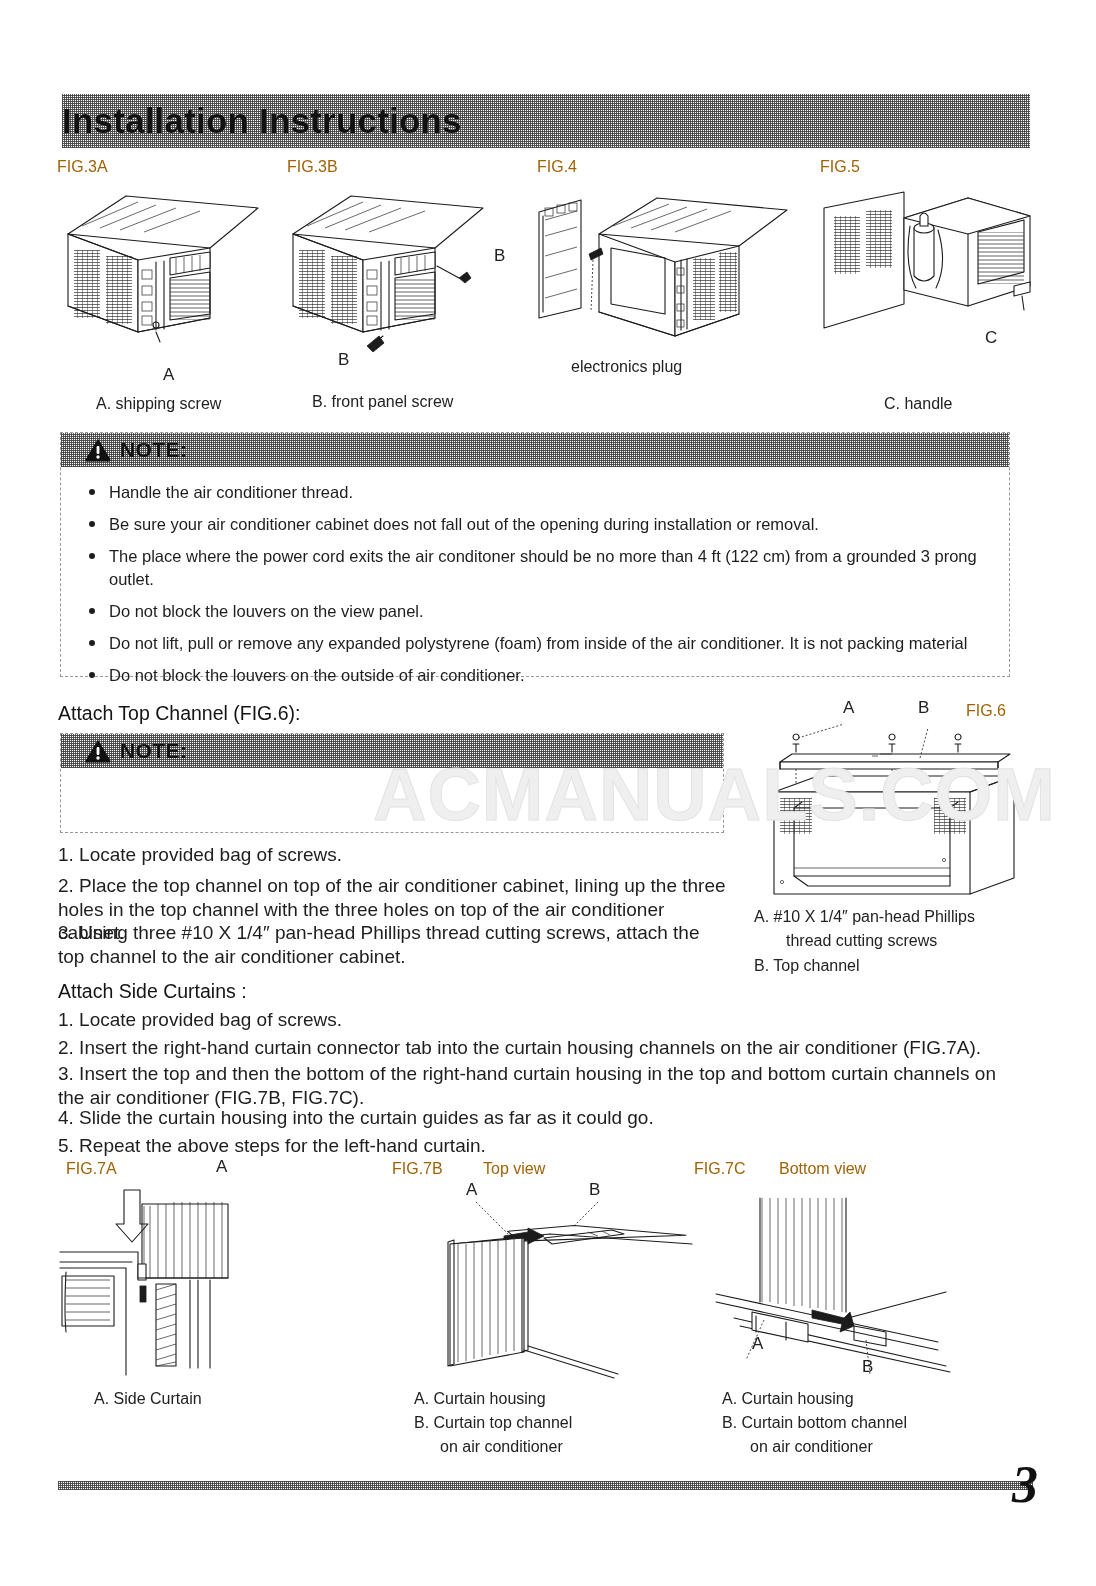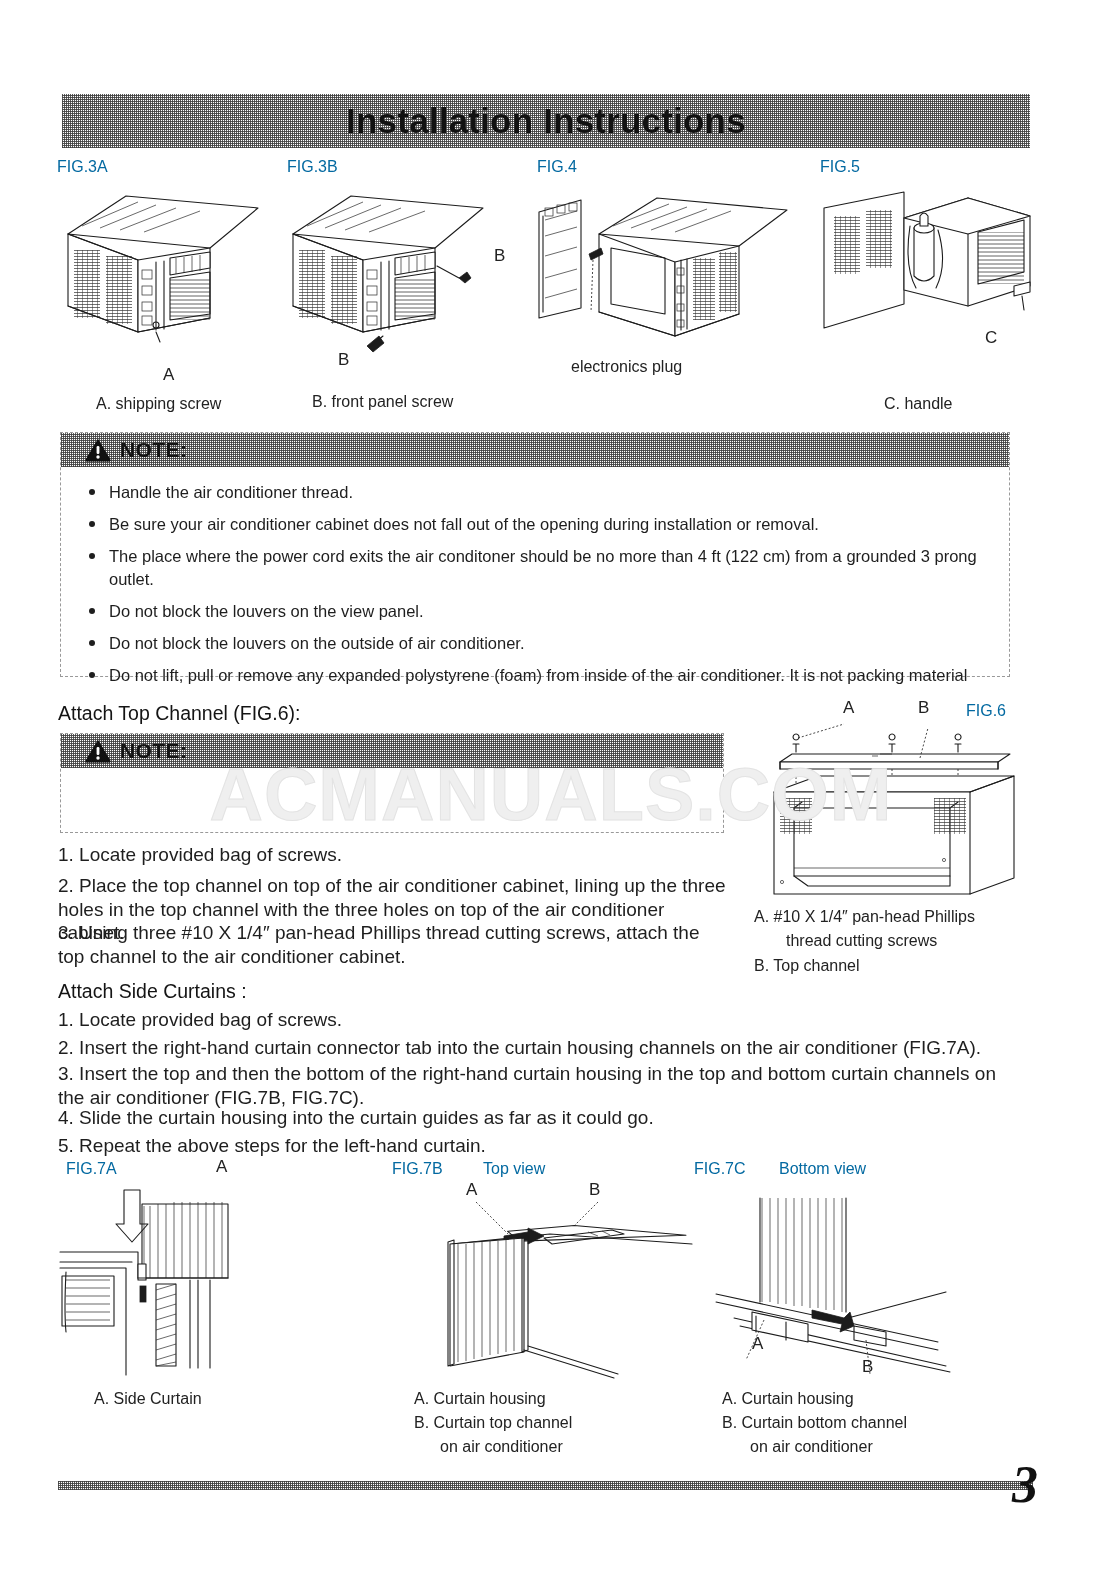--- a/index.html
+++ b/index.html
@@ -35,33 +35,32 @@
     left: 62px;
     top: 94px;
     width: 968px;
     height: 54px;
   }
   #title-band .title-text {
     position: absolute;
     left: 0; right: 0;
     top: 50%;
     transform: translateY(-50%);
-    text-align: center;
     font-size: 35px;
     font-weight: bold;
     letter-spacing: .2px;
     color: #111;
     text-shadow: 0 0 1px rgba(255,255,255,.5);
   }
 
   
   .fig-label {
     position: absolute;
     font-size: 16px;
-    color: #0369a1;
+    color: #a16207;
     white-space: nowrap;
   }
   .caption {
     position: absolute;
     font-size: 16px;
     color: #222;
     white-space: nowrap;
   }
   .callout {
     position: absolute;
@@ -137,21 +136,21 @@
     line-height: 23.5px;
     color: #1e1e1e;
   }
 
   
   #watermark {
     position: absolute;
     left: 46px;
     top: 752px;
     width: 1010px;
-    text-align: center;
+    text-align: right;
     font-size: 74px;
     font-weight: bold;
     letter-spacing: 1px;
     color: #efefef;
     -webkit-text-stroke: 1px #e3e3e3;
     pointer-events: none;
     user-select: none;
     white-space: nowrap;
   }
 
@@ -321,22 +320,22 @@
         <rect x="11.6" y="8" width="2.8" height="8" rx="1.2" fill="#fff"></rect>
         <circle cx="13" cy="19" r="1.7" fill="#fff"></circle>
       </svg>
       <span class="note-word">NOTE:</span>
     </div>
     <div class="note-list" style="top:48px;">
       <div class="note-item">Handle the air conditioner thread.</div>
       <div class="note-item">Be sure your air conditioner cabinet does not fall out of the opening during installation or removal.</div>
       <div class="note-item">The place where the power cord exits the air conditoner should be no more than 4 ft (122 cm) from a grounded 3 prong outlet.</div>
       <div class="note-item">Do not block the louvers on the view panel.</div>
+      <div class="note-item">Do not lift, pull or remove any expanded polystyrene (foam) from inside of the air conditioner. It is not packing material</div>
       <div class="note-item">Do not block the louvers on the outside of air conditioner.</div>
-      <div class="note-item">Do not lift, pull or remove any expanded polystyrene (foam) from inside of the air conditioner. It is not packing material</div>
     </div>
   </div>
 
   <div class="sec-head" style="left:58px; top:702px;text-align:right;">Attach Top Channel (FIG.6):</div>
 
   <div class="note-box" style="left:60px; top:733px; width:664px; height:100px;">
     <div class="note-hdr dither" style="width:662px;">
       <svg class="warn-ico" viewBox="0 0 26 24">
         <path d="M13 2 L24.6 21.6 Q25.4 22.9 23.9 22.9 L2.1 22.9 Q0.6 22.9 1.4 21.6 Z" fill="#111" stroke="#111" stroke-width="1.4" stroke-linejoin="round"></path>
         <rect x="11.6" y="8" width="2.8" height="8" rx="1.2" fill="#fff"></rect>

